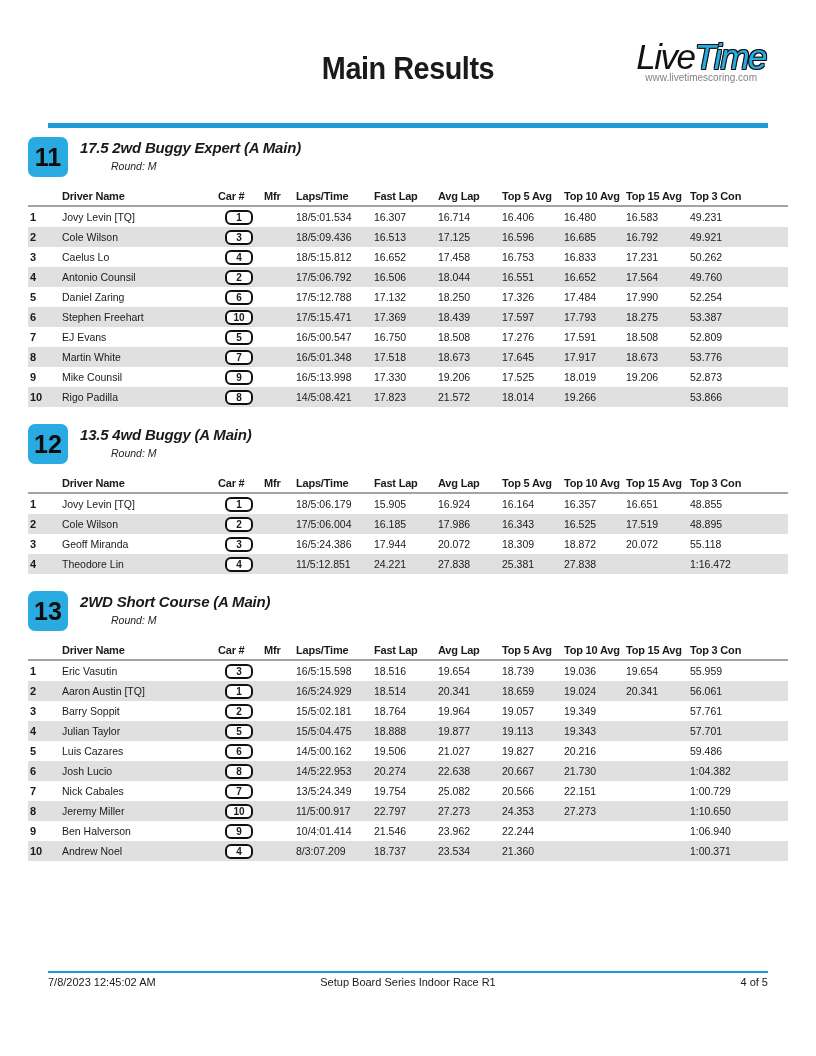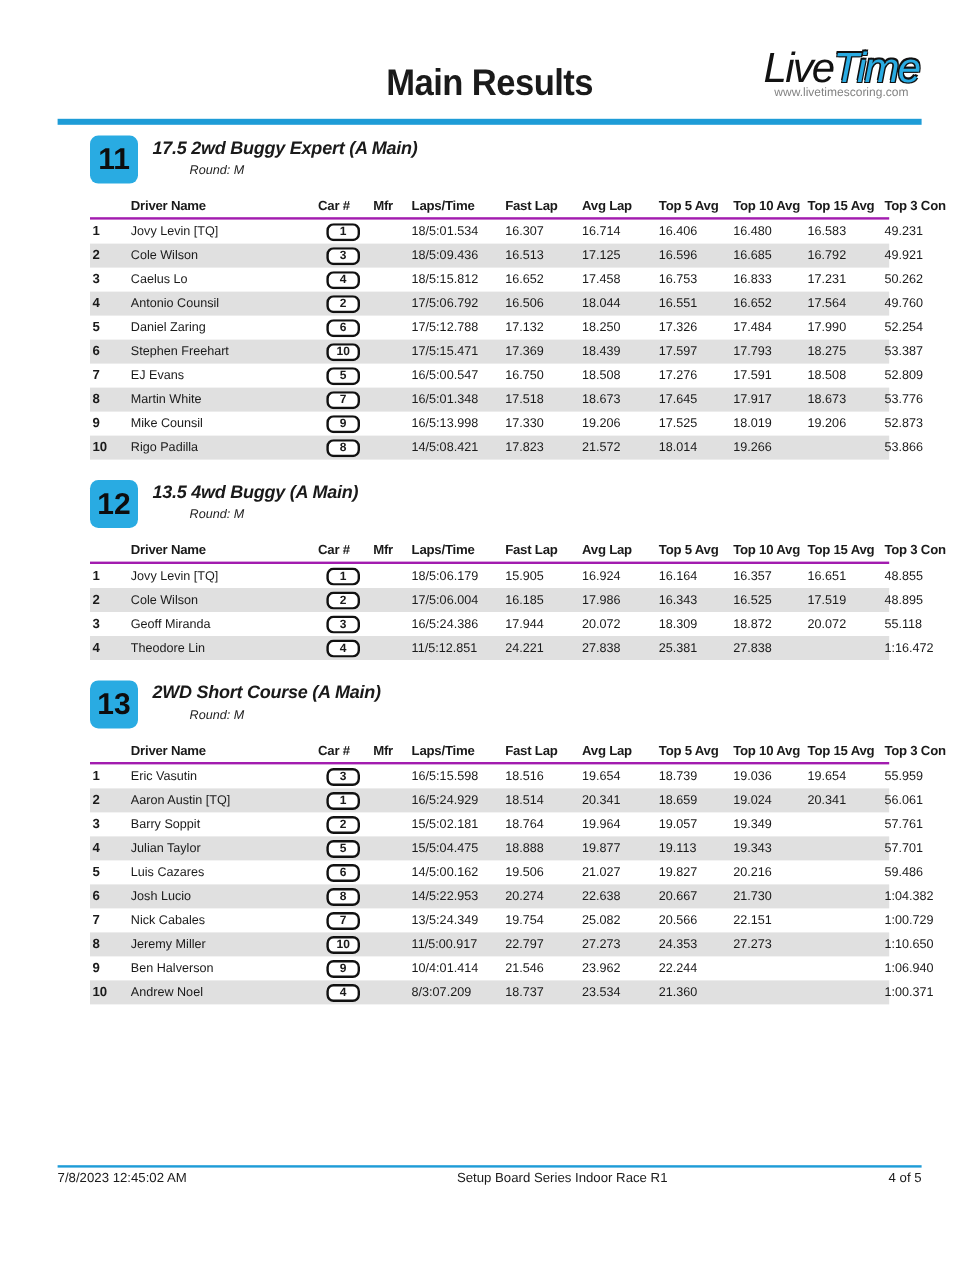--- a/index.html
+++ b/index.html
@@ -2,73 +2,73 @@
 <html><head>
 <meta charset="utf-8">
 <style>
   html,body{margin:0;padding:0;background:#ffffff;}
   .page{
     position:relative;width:816px;height:1056px;background:#fff;
     font-family:"Liberation Sans",sans-serif;color:#1a1a1a;overflow:hidden;
     margin:0 auto;
   }
   
-  .report-header{position:relative;height:99px;}
+  .report-header{position:relative;height:123px;}
   .page-title{
     position:absolute;left:0;right:0;top:52px;margin:0;text-align:center;
     font-size:31px;line-height:34px;font-weight:bold;letter-spacing:-.5px;
     transform:scaleX(.93);
   }
   .logo{position:absolute;right:50px;top:42px;text-align:center;}
   .logo-mark{
     font-style:italic;font-weight:normal;font-size:35px;line-height:29px;
     letter-spacing:-1.5px;white-space:nowrap;
   }
   .logo-live{color:#121212;}
   .logo-time{color:#29abe2;text-shadow:-1px 1px 0 #111,1px 1px 0 #111,1px -1px 0 #111,-1px -1px 0 #111;}
   .logo-url{font-size:10px;color:#828282;margin-top:1px;}
   .rule-top{height:5px;background:#1e9cd7;margin:0 48px;}
   
-  .race-section{margin:9px 75px 0;}
+  .race-section{margin:9px 28px 0;}
   .race-section + .race-section{margin-top:17px;}
   .race-head{display:flex;height:40px;margin-bottom:10px;}
   .race-badge{
     width:40px;height:40px;background:#29abe2;border-radius:7px;
     display:flex;align-items:center;justify-content:center;
     font-size:25px;font-weight:bold;color:#0d0d0d;flex:0 0 40px;
   }
   .race-titles{margin-left:12px;padding-top:2px;font-style:italic;}
   .race-title{font-size:15px;font-weight:bold;line-height:17px;letter-spacing:-.2px;}
   .race-round{font-size:10.5px;margin-top:4px;color:#232323;padding-left:31px;}
   
   .t-row{
     display:grid;
     grid-template-columns:32px 156px 46px 32px 78px 64px 64px 62px 62px 64px 60px;
     height:20px;line-height:20px;font-size:10.5px;align-items:center;
   }
   .t-row.alt{background:#e0e0e0;}
   .t-head{
     font-weight:bold;font-size:11px;height:18px;line-height:16px;
-    border-bottom:2px solid #a21caf;background:#fff;letter-spacing:-.2px;
+    border-bottom:2px solid #a3a3a3;background:#fff;letter-spacing:-.2px;
   }
   .c{overflow:hidden;white-space:nowrap;padding:0 1px 0 2px;}
   .c-pos{font-weight:bold;font-size:11px;}
   .c-car{display:flex;align-items:center;justify-content:center;padding:0;}
   .car-badge{
     display:inline-flex;align-items:center;justify-content:center;
     min-width:28px;height:15px;box-sizing:border-box;
     border:2px solid #111;border-radius:6px;background:#fff;
     font-weight:bold;font-size:10px;line-height:11px;
   }
   
   .footer{position:absolute;left:48px;right:48px;top:971px;}
   .footer-rule{height:2px;background:#1e9cd7;}
   .footer-row{display:flex;margin-top:3px;font-weight:normal;font-size:11px;line-height:13px;}
   .footer-left{flex:1;text-align:left;}
-  .footer-center{flex:1.4;text-align:right;}
+  .footer-center{flex:1.4;text-align:center;}
   .footer-right{flex:1;text-align:right;}
   .footer-dates{text-align:center;font-weight:bold;font-size:9px;margin-top:4px;}
 </style>
 </head>
 <body>
 
 <div class="page">
 
   <div class="report-header">
     <h1 class="page-title">Main Results</h1>

